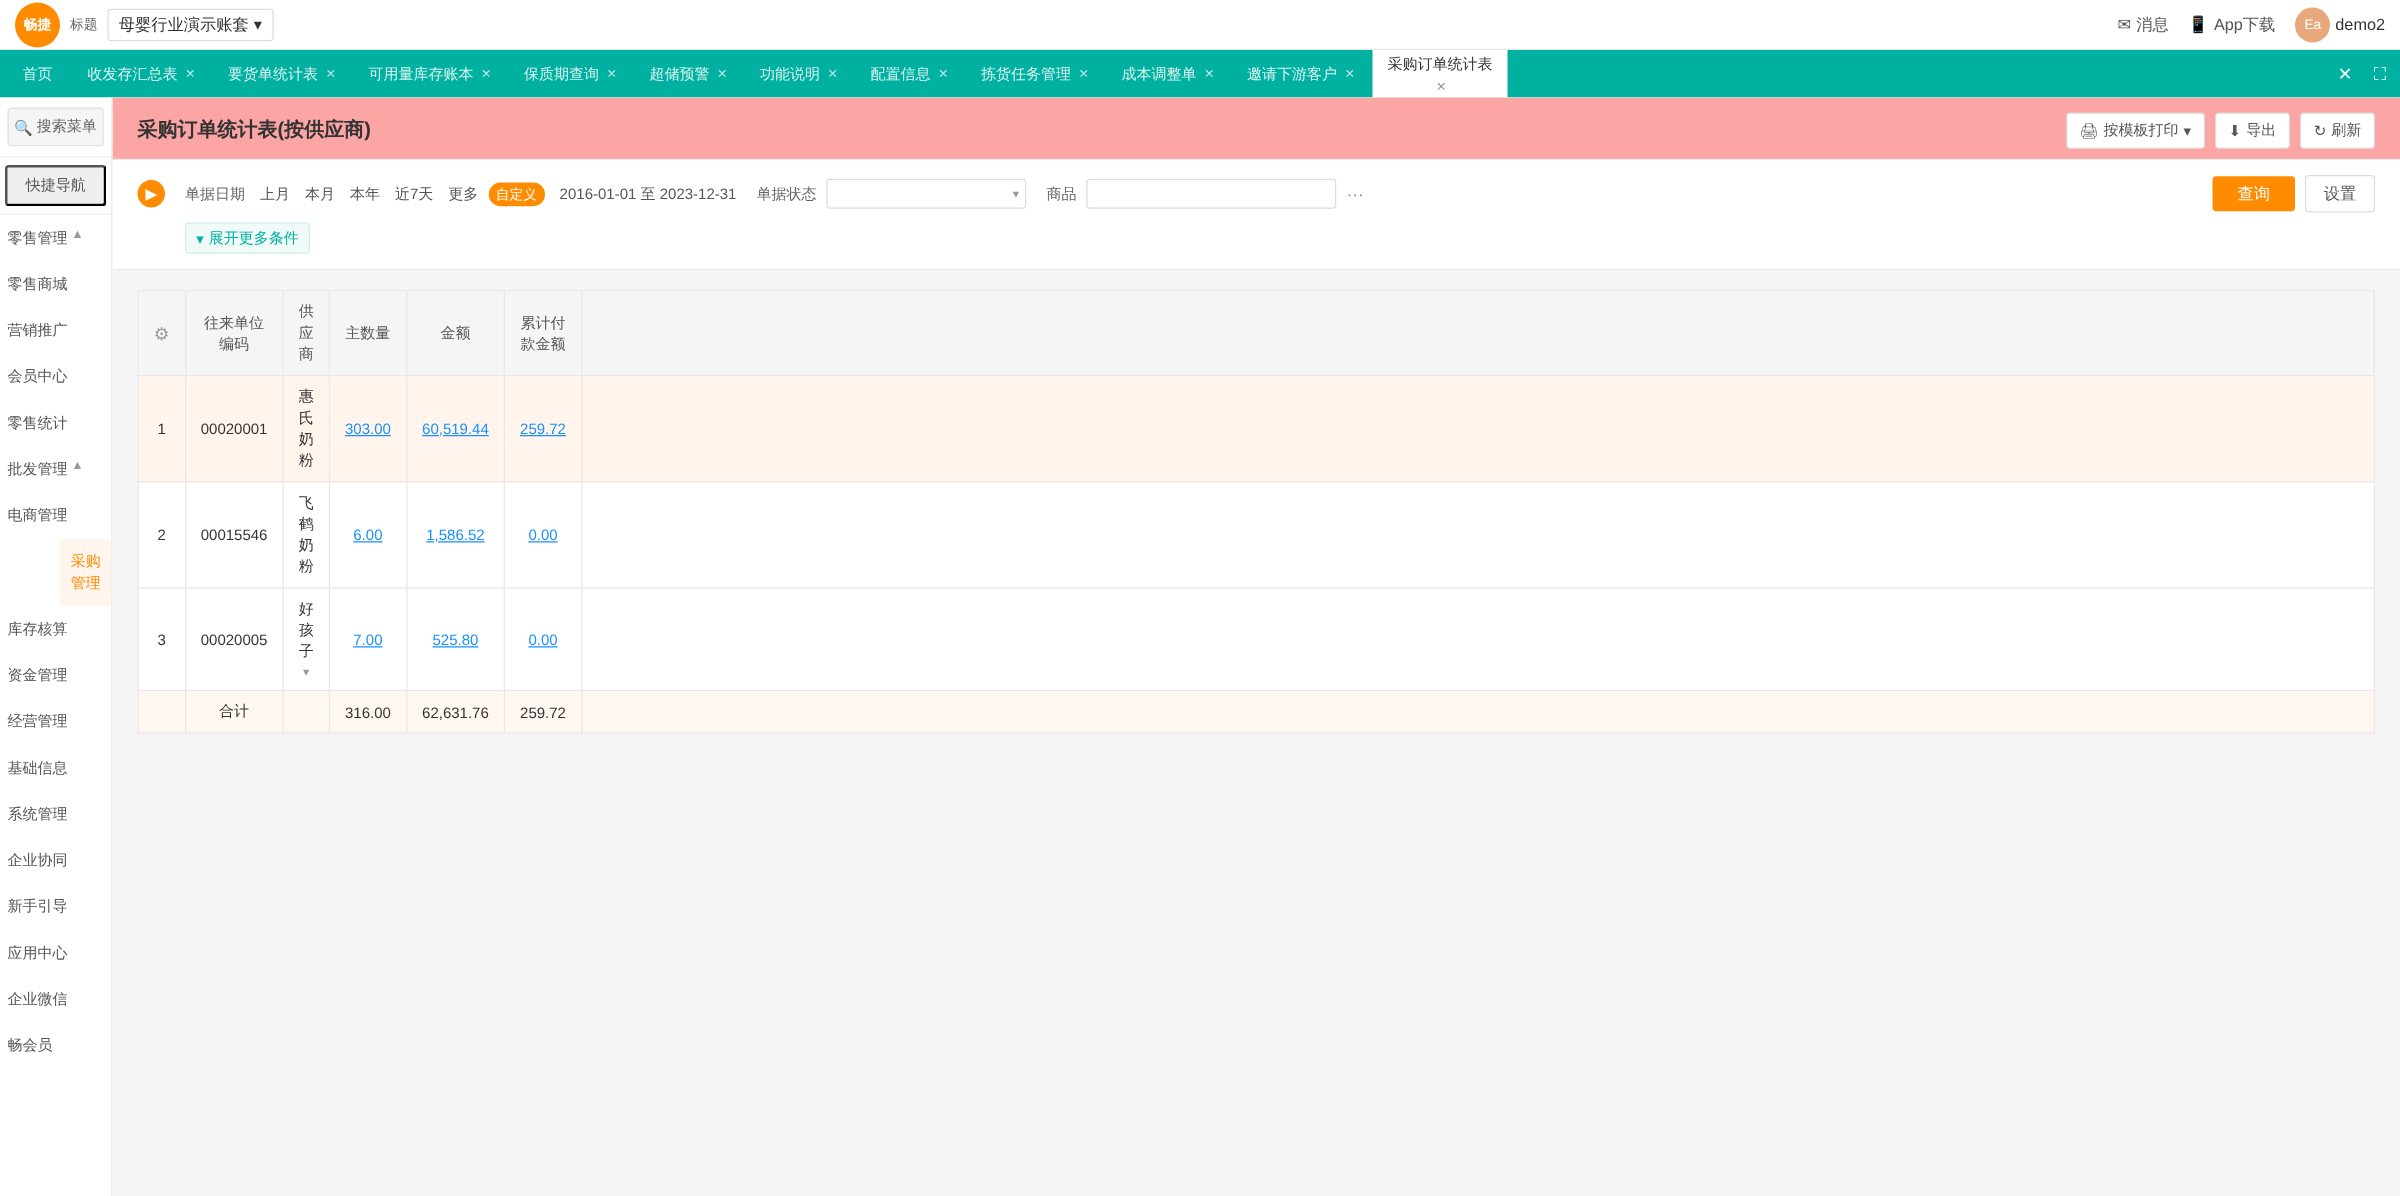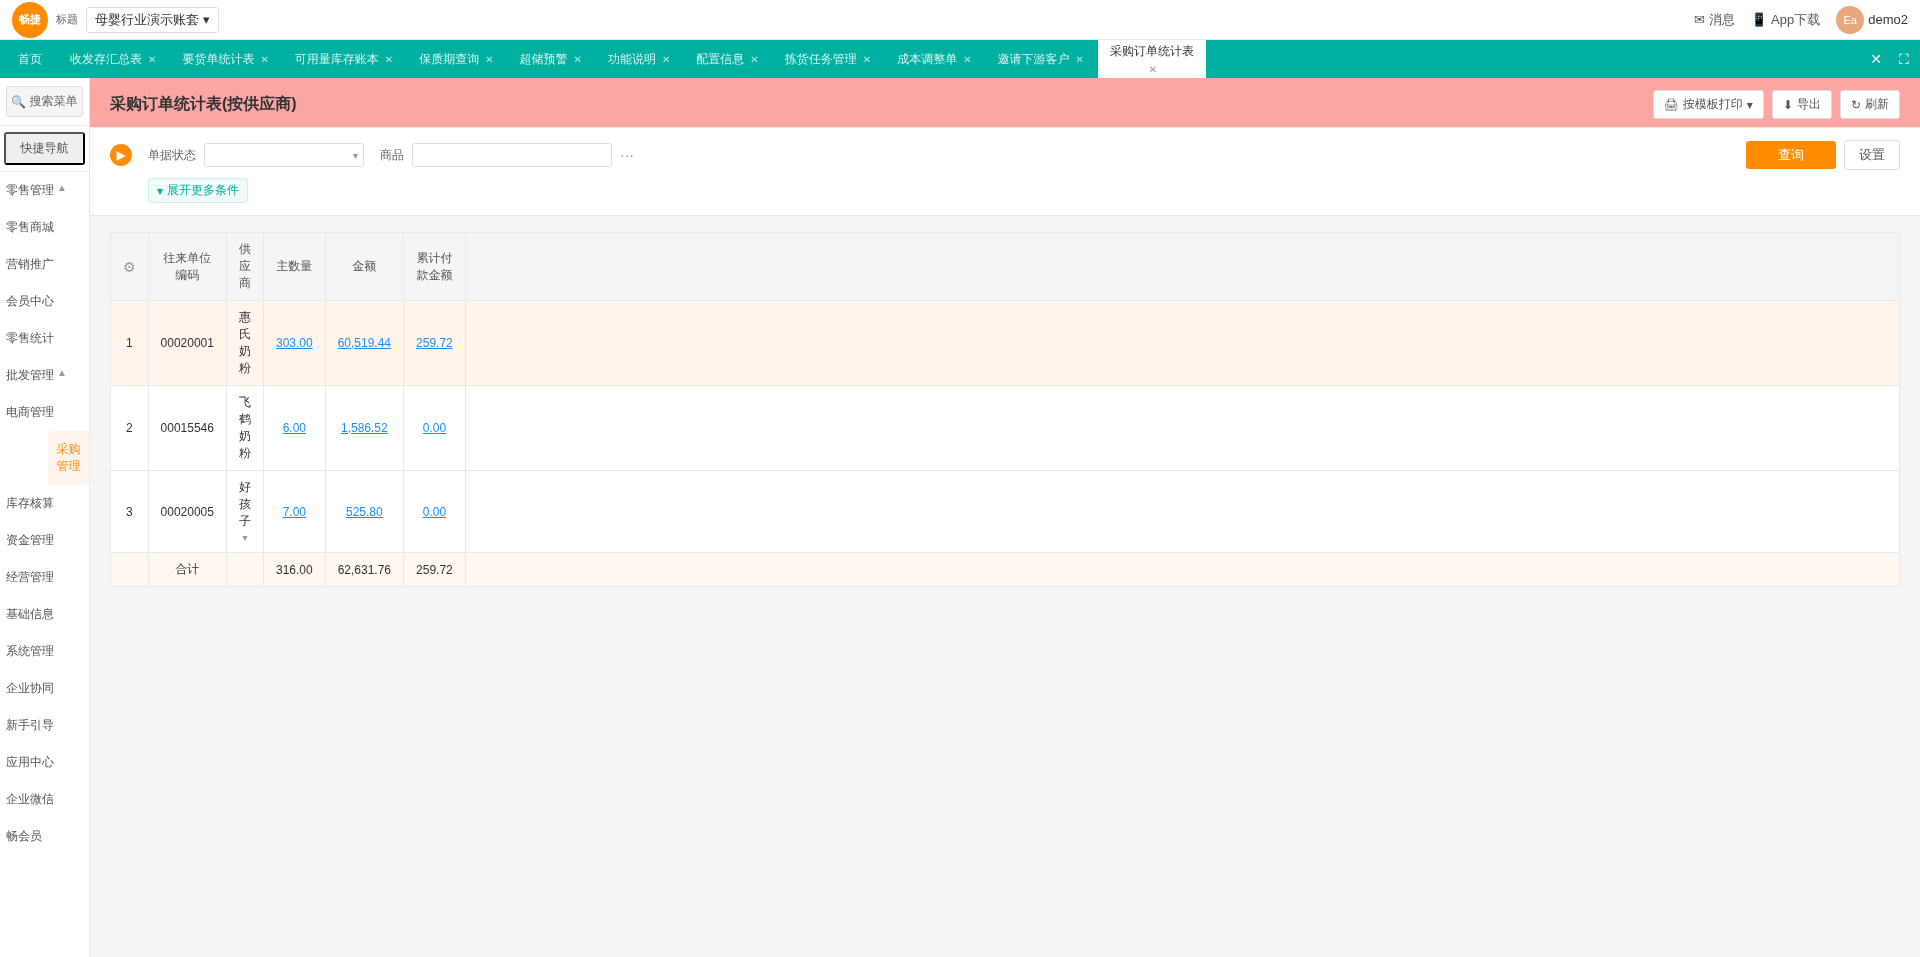--- a/index.html
+++ b/index.html
@@ -56,21 +56,21 @@
     .filter-label { font-size: 12px; color: #666; white-space: nowrap; }
     .filter-date-shortcuts { display: flex; align-items: center; gap: 4px; }
     .date-shortcut { font-size: 12px; color: #555; cursor: pointer; padding: 2px 4px; }
     .date-custom { display: inline-flex; align-items: center; gap: 2px; padding: 2px 6px; border-radius: 10px; background: #ff8c00; color: white; font-size: 11px; cursor: pointer; }
     .date-range { font-size: 12px; color: #555; margin-left: 4px; }
     .select-input { border: 1px solid #ddd; border-radius: 3px; padding: 4px 24px 4px 8px; font-size: 12px; min-width: 160px; appearance: none; cursor: pointer; background: white; position: relative; }
     .select-wrapper { position: relative; display: inline-flex; align-items: center; }
     .select-wrapper::after { content: '▾'; position: absolute; right: 6px; color: #999; font-size: 10px; pointer-events: none; }
     .filter-input { border: 1px solid #ddd; border-radius: 3px; padding: 4px 8px; font-size: 12px; min-width: 200px; }
     .filter-more-dots { font-size: 14px; color: #999; cursor: pointer; }
-    .btn-query { padding: 5px 32px; background: #ff8c00; color: white; border: none; border-radius: 3px; font-size: 13px; cursor: pointer; white-space: nowrap; }
+    .btn-query { padding: 5px 20px; background: #ff8c00; color: white; border: none; border-radius: 3px; font-size: 13px; cursor: pointer; white-space: nowrap; }
     .btn-setting { padding: 5px 14px; background: white; color: #555; border: 1px solid #ddd; border-radius: 3px; font-size: 13px; cursor: pointer; white-space: nowrap; }
     .expand-more { margin: 8px 0 0 38px; }
     .expand-btn { display: inline-flex; align-items: center; gap: 4px; font-size: 12px; color: #00b0a0; cursor: pointer; padding: 3px 8px; border: 1px solid #d0eeec; border-radius: 3px; background: #f0faf9; }
 
     
     .table-wrapper { padding: 16px 20px; }
     .data-table { width: 100%; border-collapse: collapse; background: white; }
     .data-table th { background: #f5f5f5; border: 1px solid #e8e8e8; padding: 8px 12px; font-size: 12px; color: #555; font-weight: 500; text-align: center; }
     .data-table th:first-child { width: 40px; }
     .data-table td { border: 1px solid #e8e8e8; padding: 8px 12px; font-size: 12px; color: #333; text-align: center; }
@@ -254,20 +254,36 @@
         <button class="btn-refresh">
           <span>↻</span>
           <span>刷新</span>
         </button>
       </div>
     </div>
 
     <div class="filter-area">
       <div class="filter-row">
         <div class="filter-toggle">▶</div>
+        <div class="filter-group">
+          <span class="filter-label">单据日期</span>
+          <div class="filter-date-shortcuts">
+            <span class="date-shortcut">上月</span>
+            <span class="date-shortcut">本月</span>
+            <span class="date-shortcut">本年</span>
+            <span class="date-shortcut">近7天</span>
+            <span class="date-shortcut">更多</span>
+            <span class="date-custom">自定义</span>
+          </div>
+          <span class="date-range">
+            <span>2016-01-01</span>
+            <span> 至 </span>
+            <span>2023-12-31</span>
+          </span>
+        </div>
         <div class="filter-group">
           <span class="filter-label">单据状态</span>
           <div class="select-wrapper">
             <select class="select-input">
               <option value=""></option>
             </select>
           </div>
         </div>
         <div class="filter-group">
           <span class="filter-label">商品</span>

